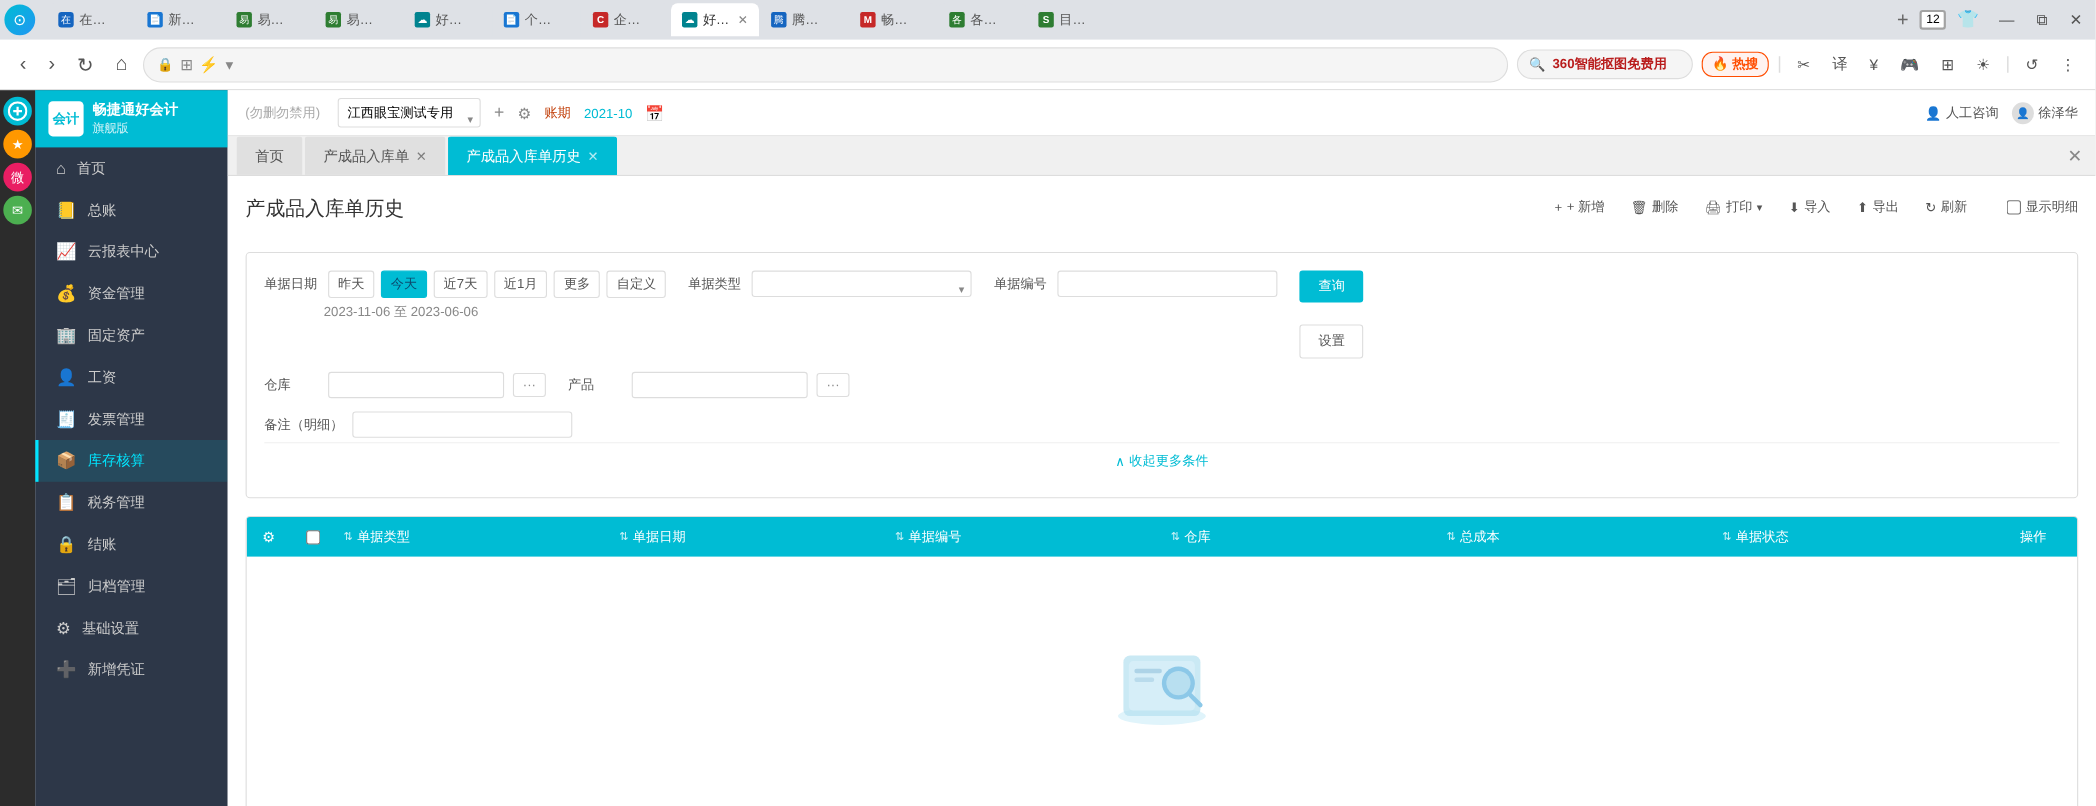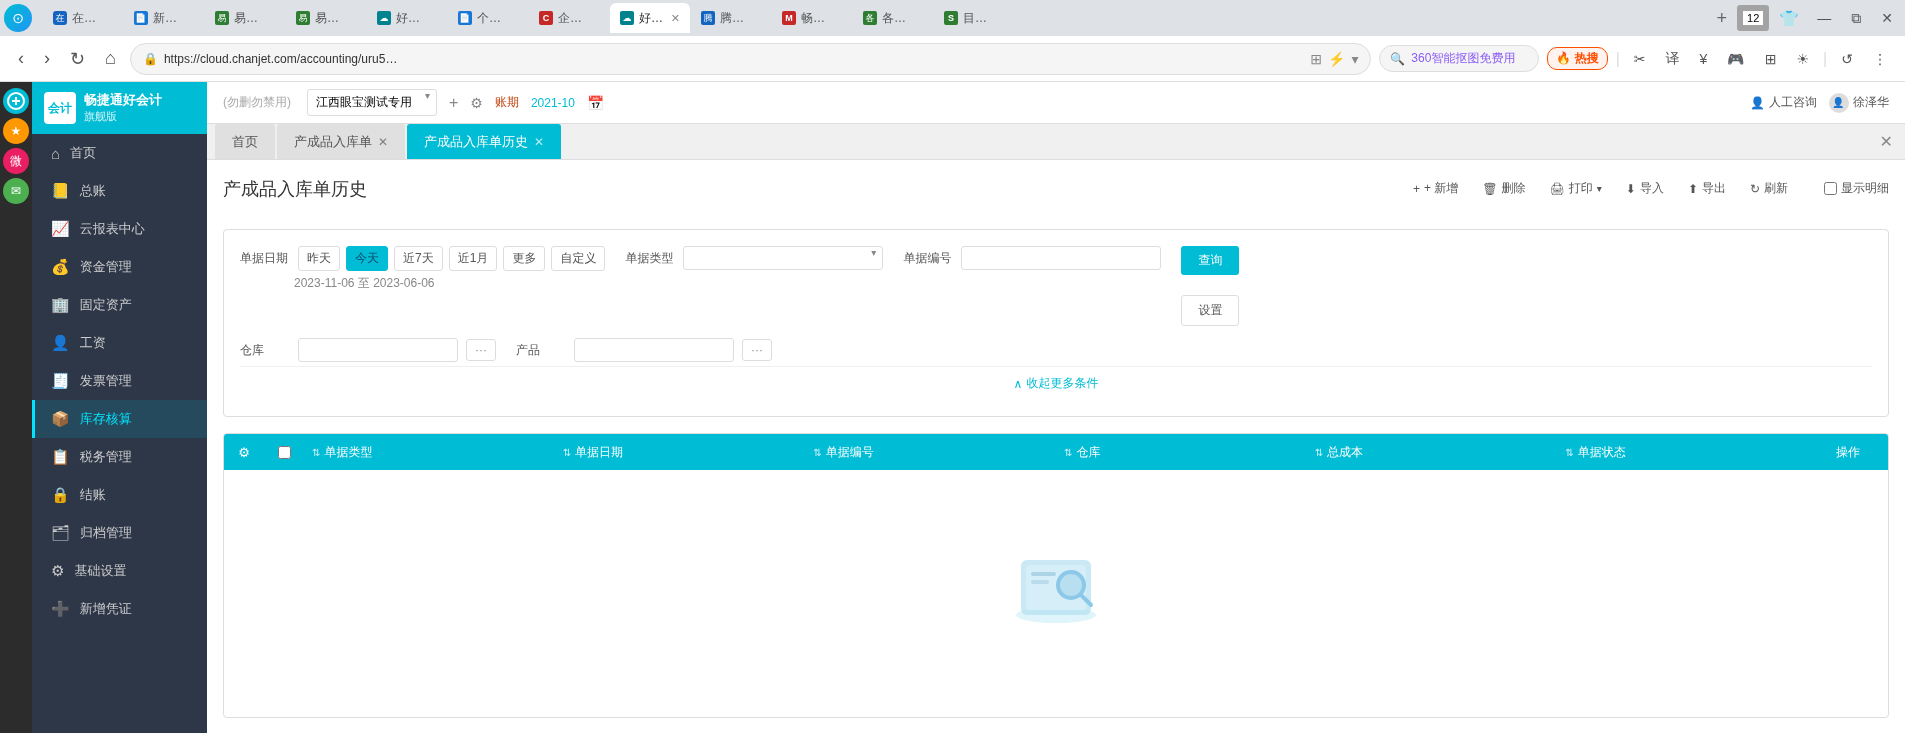--- a/index.html
+++ b/index.html
@@ -9,21 +9,21 @@
     .browser-chrome { background: #dee1e6; width: 100%; }
 
     
     .tab-bar { display: flex; align-items: center; height: 36px; background: #dee1e6; padding: 0 4px; gap: 1px; }
     .tab { display: flex; align-items: center; height: 30px; padding: 0 10px; border-radius: 6px 6px 0 0; font-size: 12px; max-width: 160px; min-width: 80px; gap: 5px; cursor: pointer; background: #dee1e6; color: #555; white-space: nowrap; overflow: hidden; }
     .tab.active { background: #fff; color: #333; }
     .tab-icon { width: 14px; height: 14px; border-radius: 2px; flex-shrink: 0; }
     .tab-close { margin-left: auto; font-size: 11px; color: #888; cursor: pointer; flex-shrink: 0; }
     .tab-bar-actions { display: flex; align-items: center; gap: 4px; margin-left: auto; }
     .tab-new-btn { font-size: 18px; color: #666; cursor: pointer; padding: 0 6px; }
-    .tab-count { background: #fff; border: 6px solid #a3a3a3; border-radius: 3px; padding: 1px 4px; font-size: 11px; }
+    .tab-count { background: #fff; border: 2px solid #a3a3a3; border-radius: 3px; padding: 1px 4px; font-size: 11px; }
     .win-btn { padding: 0 8px; font-size: 14px; cursor: pointer; color: #555; }
 
     
     .nav-bar { display: flex; align-items: center; height: 46px; background: #fff; border-bottom: 1px solid #ddd; padding: 0 12px; gap: 8px; }
     .nav-btn { background: none; border: none; font-size: 18px; color: #555; cursor: pointer; padding: 4px 6px; border-radius: 4px; }
     .nav-btn:disabled { color: #bbb; cursor: default; }
     .address-bar { flex: 1; display: flex; align-items: center; background: #f5f5f5; border: 1px solid #ddd; border-radius: 20px; padding: 4px 12px; gap: 6px; height: 32px; }
     .address-bar .lock { font-size: 12px; color: #4caf50; }
     .address-text { flex: 1; font-size: 12px; color: #333; }
     .toolbar-right { display: flex; align-items: center; gap: 8px; }
@@ -98,21 +98,21 @@
     
     .empty-state { display: flex; flex-direction: column; align-items: center; justify-content: center; padding: 60px 0; color: #aaa; font-size: 13px; }
 
     
     .query-btn { background: #00bcd4; color: #fff; border: none; border-radius: 3px; padding: 6px 16px; font-size: 12px; cursor: pointer; }
     .settings-btn { background: #fff; color: #555; border: 1px solid #ddd; border-radius: 3px; padding: 6px 16px; font-size: 12px; cursor: pointer; }
 
     
     .query-btn-row { display: flex; gap: 20px; flex-direction: column; }
 
-    .select-wrapper { position: relative; display: inline-flex; align-items: flex-start; border: 1px solid #ddd; border-radius: 3px; background: #fff; }
+    .select-wrapper { position: relative; display: inline-flex; align-items: flex-end; border: 1px solid #ddd; border-radius: 3px; background: #fff; }
     .select-wrapper select { border: none; outline: none; font-size: 12px; padding: 4px 24px 4px 8px; appearance: none; background: transparent; width: 180px; cursor: pointer; }
     .select-arrow { position: absolute; right: 6px; font-size: 10px; color: #888; pointer-events: none; }
   </style>
 </head>
 <body>
 
 <div class="browser-chrome">
 
   <div class="tab-bar">
 
@@ -181,30 +181,29 @@
   </div>
 
   <div class="nav-bar">
     <button class="nav-btn">‹</button>
     <button class="nav-btn">›</button>
     <button class="nav-btn">↻</button>
     <button class="nav-btn">⌂</button>
 
     <div class="address-bar">
       <span class="lock">🔒</span>
-      <span class="address-text">https://cloud.chanjet.com/accounting/uru5…</span>
       <span style="font-size:14px;color:#888;cursor:pointer;">⊞</span>
       <span style="font-size:14px;color:#888;cursor:pointer;">⚡</span>
       <span style="font-size:14px;color:#888;cursor:pointer;">▾</span>
     </div>
 
     <div class="toolbar-right">
       <span style="display:flex;align-items:center;background:#f5f5f5;border:1px solid #ddd;border-radius:16px;padding:4px 10px;gap:6px;font-size:12px;color:#555;min-width:160px;cursor:pointer;">
         <span>🔍</span>
-        <span style="color:#8b5cf6;">360智能抠图免费用</span>
+        <span style="color:#b91c1c;font-weight:bold;">360智能抠图免费用</span>
       </span>
       <span class="hot-search">🔥 热搜</span>
       <span class="toolbar-divider">|</span>
       <button class="toolbar-btn">✂</button>
       <button class="toolbar-btn">译</button>
       <button class="toolbar-btn">¥</button>
       <button class="toolbar-btn">🎮</button>
       <button class="toolbar-btn">⊞</button>
       <button class="toolbar-btn">☀</button>
       <span class="toolbar-divider">|</span>
@@ -419,20 +418,24 @@
             <input type="text" class="search-input" style="width: 160px;">
             <button class="ellipsis-btn">···</button>
           </div>
           <div style="display:flex;align-items:center;gap:8px;">
             <span class="search-label">产品</span>
             <input type="text" class="search-input" style="width: 160px;">
             <button class="ellipsis-btn">···</button>
           </div>
         </div>
 
+        <div style="display:flex;align-items:center;gap:8px;margin-top:12px;">
+          <span class="search-label">备注（明细）</span>
+          <input type="text" class="search-input" style="">
+        </div>
 
         <div class="more-conditions">
           <div class="more-conditions-btn">
             <span>∧</span>
             <span>收起更多条件</span>
           </div>
         </div>
       </div>
 
       <div class="data-table-container">

